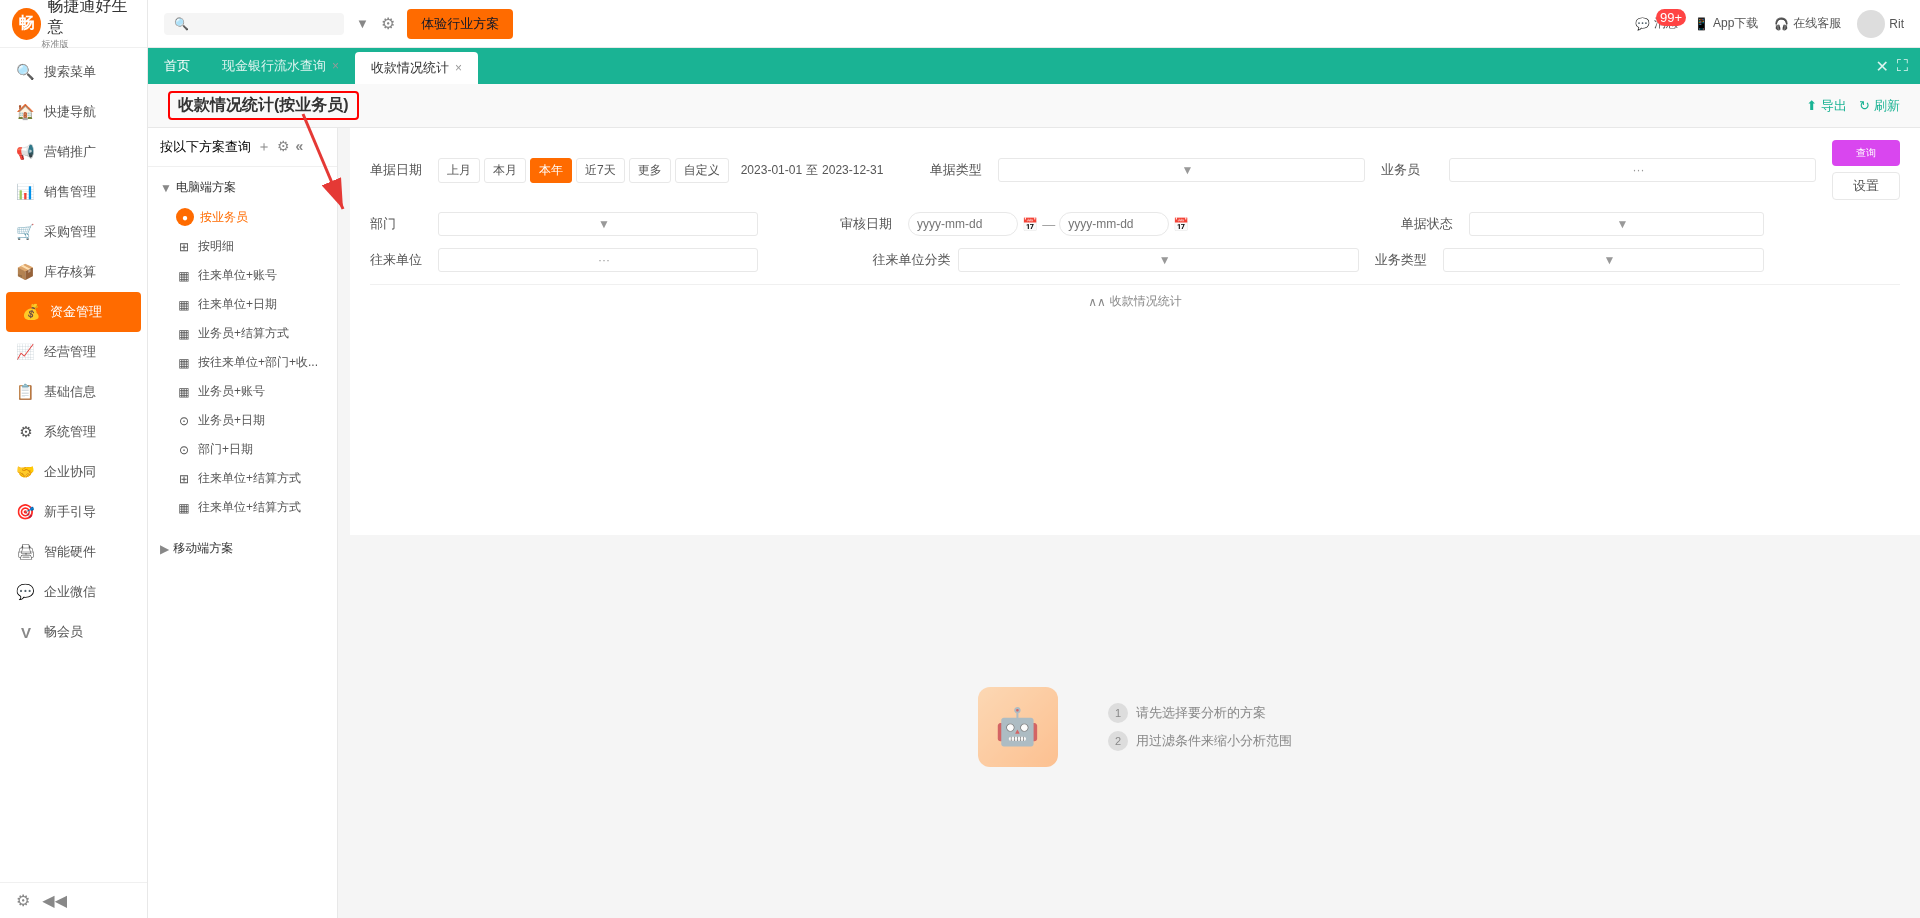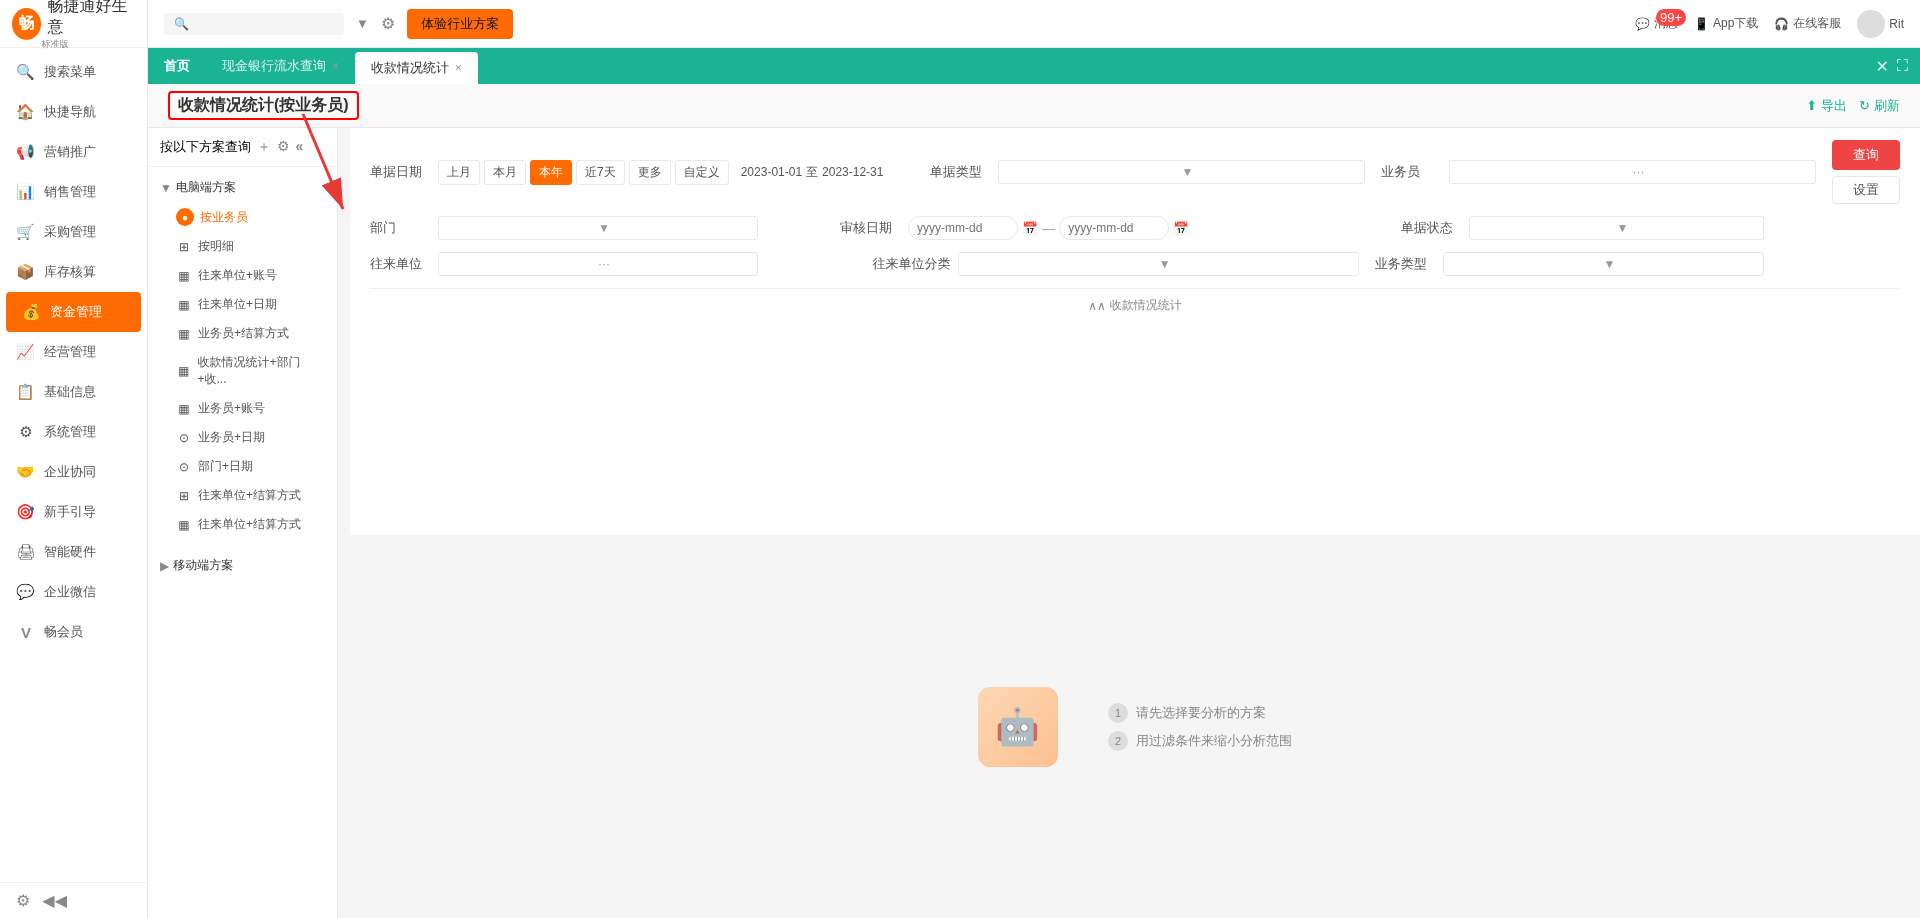--- a/index.html
+++ b/index.html
@@ -23,21 +23,21 @@
     .topbar-search { display: flex; align-items: center; background: #f5f5f5; border-radius: 4px; padding: 4px 10px; gap: 6px; min-width: 180px; color: #999; font-size: 12px; }
     .topbar-right { margin-left: auto; display: flex; align-items: center; gap: 16px; }
     .trial-btn { background: #ff6b00; color: #0f172a; border: none; border-radius: 4px; padding: 6px 14px; font-size: 13px; cursor: pointer; }
     .topbar-icon-item { display: flex; align-items: center; gap: 4px; color: #555; font-size: 12px; cursor: pointer; position: relative; }
     .badge { background: #ff4444; color: white; border-radius: 10px; font-size: 13px; padding: 1px 4px; position: absolute; top: -6px; right: -8px; }
     .user-avatar { width: 28px; height: 28px; border-radius: 50%; background: #ddd; }
 
     
     .tabbar { position: fixed; left: 148px; top: 48px; right: 0; height: 36px; background: #1ab394; display: flex; align-items: center; z-index: 98; }
     .tab-item { display: flex; align-items: center; padding: 0 16px; height: 36px; color: rgba(255,255,255,0.85); cursor: pointer; font-size: 13px; gap: 6px; }
-    .tab-item.home { color: white; font-weight: 700; }
+    .tab-item.home { color: white; font-weight: 400; }
     .tab-item.active { background: white; color: #333; border-radius: 4px 4px 0 0; margin-top: 4px; height: 32px; }
     .tab-close { font-size: 12px; color: #999; cursor: pointer; }
     .tabbar-right { margin-left: auto; display: flex; align-items: center; padding-right: 12px; gap: 8px; color: rgba(255,255,255,0.85); font-size: 16px; cursor: pointer; }
 
     
     .main { position: fixed; left: 148px; top: 84px; right: 0; bottom: 0; background: #f5f5f5; overflow: hidden; }
     .content-header { background: #f9f9f9; border-bottom: 1px solid #e8e8e8; padding: 8px 20px; display: flex; align-items: center; justify-content: space-between; height: 44px; }
     .page-title-box { border: 2px solid #ff4444; padding: 2px 8px; border-radius: 2px; }
     .page-title { font-size: 16px; font-weight: bold; color: #333; }
     .header-actions { display: flex; align-items: center; gap: 12px; }
@@ -67,21 +67,21 @@
     .date-btn { padding: 3px 8px; font-size: 12px; border: 1px solid #e8e8e8; border-radius: 3px; cursor: pointer; color: #555; background: white; }
     .date-btn.active { background: #ff6b00; color: white; border-color: #ff6b00; }
     .date-range { display: flex; align-items: center; gap: 4px; font-size: 12px; color: #555; margin-left: 4px; }
     .filter-select { display: flex; align-items: center; border: 1px solid #e8e8e8; border-radius: 3px; padding: 4px 8px; min-width: 200px; background: white; cursor: pointer; }
     .filter-select span { flex: 1; color: #999; font-size: 12px; }
     .filter-select .arrow { color: #999; }
     .date-input-group { display: flex; align-items: center; gap: 4px; }
     .date-input { border: 1px solid #e8e8e8; border-radius: 12px; padding: 4px 8px; font-size: 12px; color: #999; width: 110px; }
     .date-separator { color: #999; }
     .filter-actions { display: flex; flex-direction: column; gap: 6px; margin-left: auto; }
-    .query-btn { background: #ef4444; color: white; border: none; border-radius: 4px; padding: 6px 20px; cursor: pointer; font-size: 13px; }
+    .query-btn { background: #d946ef; color: white; border: none; border-radius: 4px; padding: 6px 20px; cursor: pointer; font-size: 10px; }
     .set-btn { background: white; color: #555; border: 1px solid #e8e8e8; border-radius: 4px; padding: 4px 20px; cursor: pointer; font-size: 13px; }
     .collapse-btn { display: flex; align-items: center; justify-content: center; gap: 4px; color: #888; font-size: 12px; cursor: pointer; padding: 8px; border-top: 1px solid #f0f0f0; }
     .empty-hint { display: flex; flex-direction: column; align-items: flex-start; gap: 8px; margin-left: 20px; }
     .empty-hint-item { display: flex; align-items: center; gap: 8px; color: #888; font-size: 13px; }
     .hint-num { width: 20px; height: 20px; border-radius: 50%; background: #ddd; display: flex; align-items: center; justify-content: center; font-size: 11px; color: #888; }
     .empty-illustration { display: flex; align-items: center; gap: 30px; }
     .robot-img { width: 80px; height: 80px; background: linear-gradient(135deg, #ffcc99, #ffaa66); border-radius: 12px; display: flex; align-items: center; justify-content: center; font-size: 36px; opacity: 0.7; }
 
     
     .red-box { border: 2px solid #ff0000; border-radius: 4px; }
@@ -263,21 +263,21 @@
         <div class="scheme-item">
           <div class="item-icon">▦</div>
           <span>往来单位+日期</span>
         </div>
         <div class="scheme-item">
           <div class="item-icon">▦</div>
           <span>业务员+结算方式</span>
         </div>
         <div class="scheme-item">
           <div class="item-icon">▦</div>
-          <span>收款情况统计+部门+收...</span>
+          <span>按往来单位+部门+收...</span>
         </div>
         <div class="scheme-item">
           <div class="item-icon">▦</div>
           <span>业务员+账号</span>
         </div>
         <div class="scheme-item">
           <div class="item-icon">⊙</div>
           <span>业务员+日期</span>
         </div>
         <div class="scheme-item">

